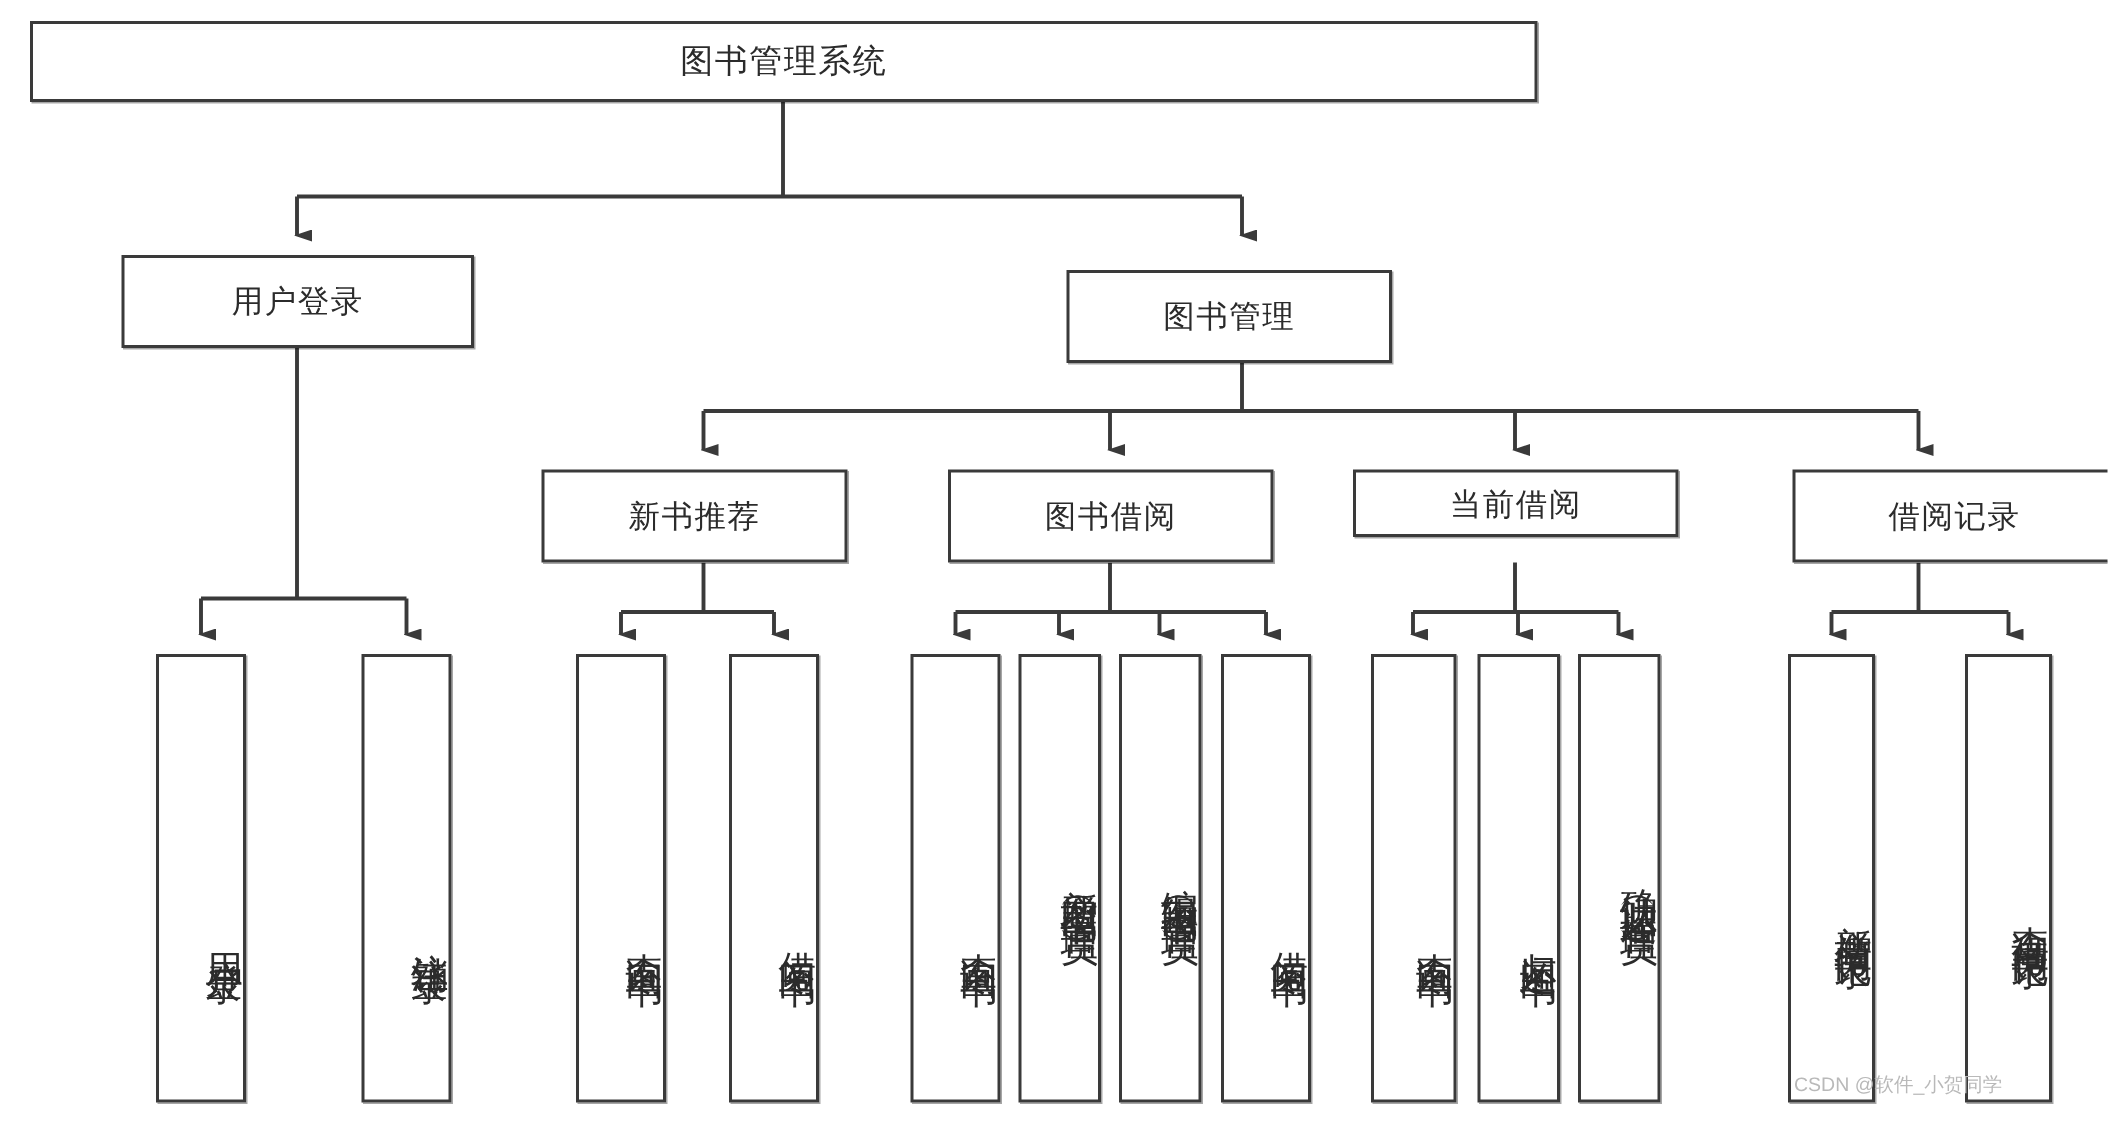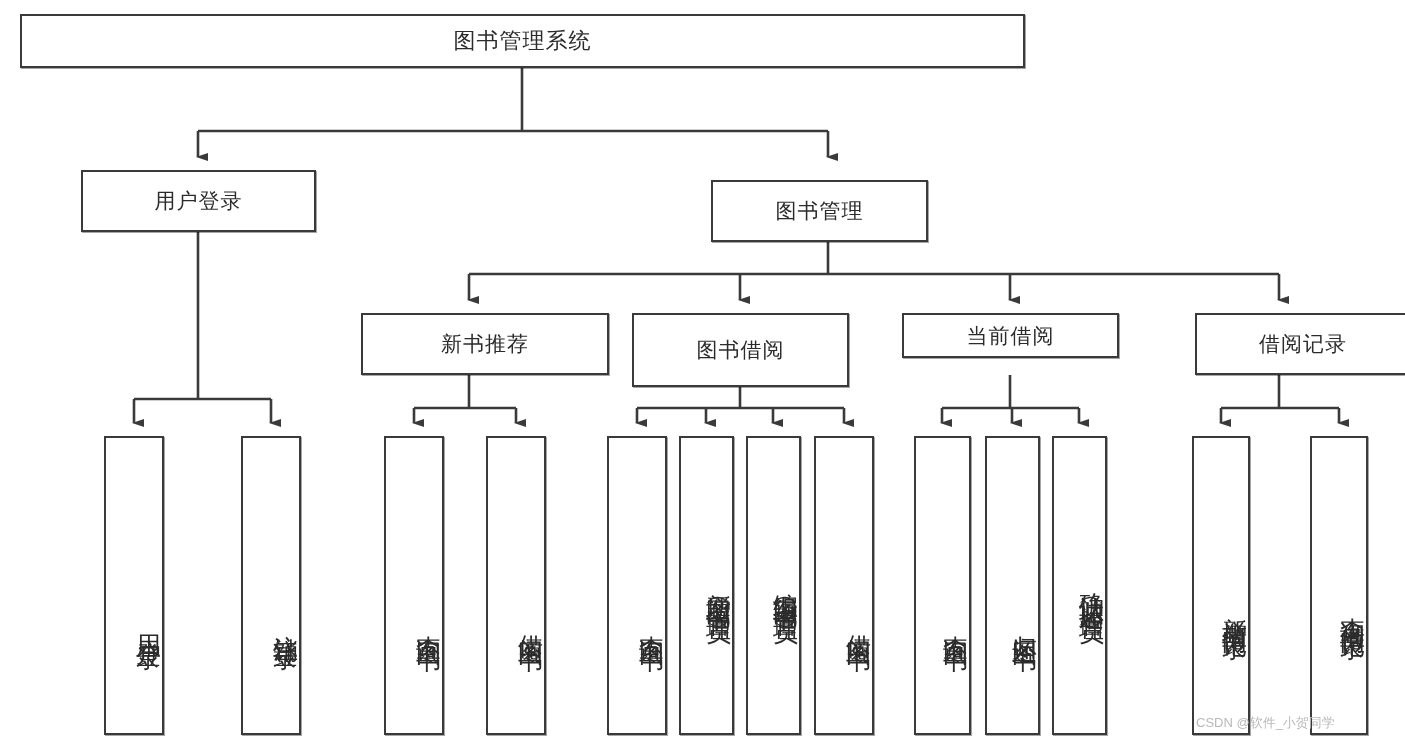--- a/index.html
+++ b/index.html
@@ -90,22 +90,22 @@
       </g>
   </svg>
 
   <div class="node root horiz" style="left: 20px; top: 14px; width: 1005px; height: 54px;">图书管理系统</div>
 
   <div id="level2-layer">
       <div class="node horiz" style="left: 81px; top: 170px; width: 235px; height: 62px;">用户登录</div>
       <div class="node horiz" style="left: 711px; top: 170px; width: 217px; height: 62px; margin-top: 10px;">图书管理</div>
     </div>
   <div id="level3-layer">
-      <div class="node horiz" style="left: 361px; top: 313px; width: 248px; height: 62px;">新书推荐</div>
-      <div class="node horiz" style="left: 632px; top: 313px; width: 217px; height: 74px;">图书借阅</div>
+      <div class="node horiz" style="left: 361px; top: 313px; width: 204px; height: 62px;">新书推荐</div>
+      <div class="node horiz" style="left: 632px; top: 313px; width: 217px; height: 62px;">图书借阅</div>
       <div class="node horiz" style="left: 902px; top: 313px; width: 217px; height: 45px;">当前借阅</div>
       <div class="node horiz" style="left: 1195px; top: 313px; width: 216px; height: 62px;">借阅记录</div>
     </div>
   <div id="leaf-layer">
       <div class="node vert mid" style="left: 104px; top: 436px; width: 60px; height: 299px;">用户登录</div>
       <div class="node vert mid" style="left: 241px; top: 436px; width: 60px; height: 299px;">注销登录</div>
       <div class="node vert mid" style="left: 384px; top: 436px; width: 60px; height: 299px;">查询图书</div>
       <div class="node vert mid" style="left: 486px; top: 436px; width: 60px; height: 299px;">借阅图书</div>
       <div class="node vert mid" style="left: 607px; top: 436px; width: 60px; height: 299px;">查询图书</div>
       <div class="node vert tall" style="left: 679px; top: 436px; width: 55px; height: 299px;">新增图书（管理员）</div>

